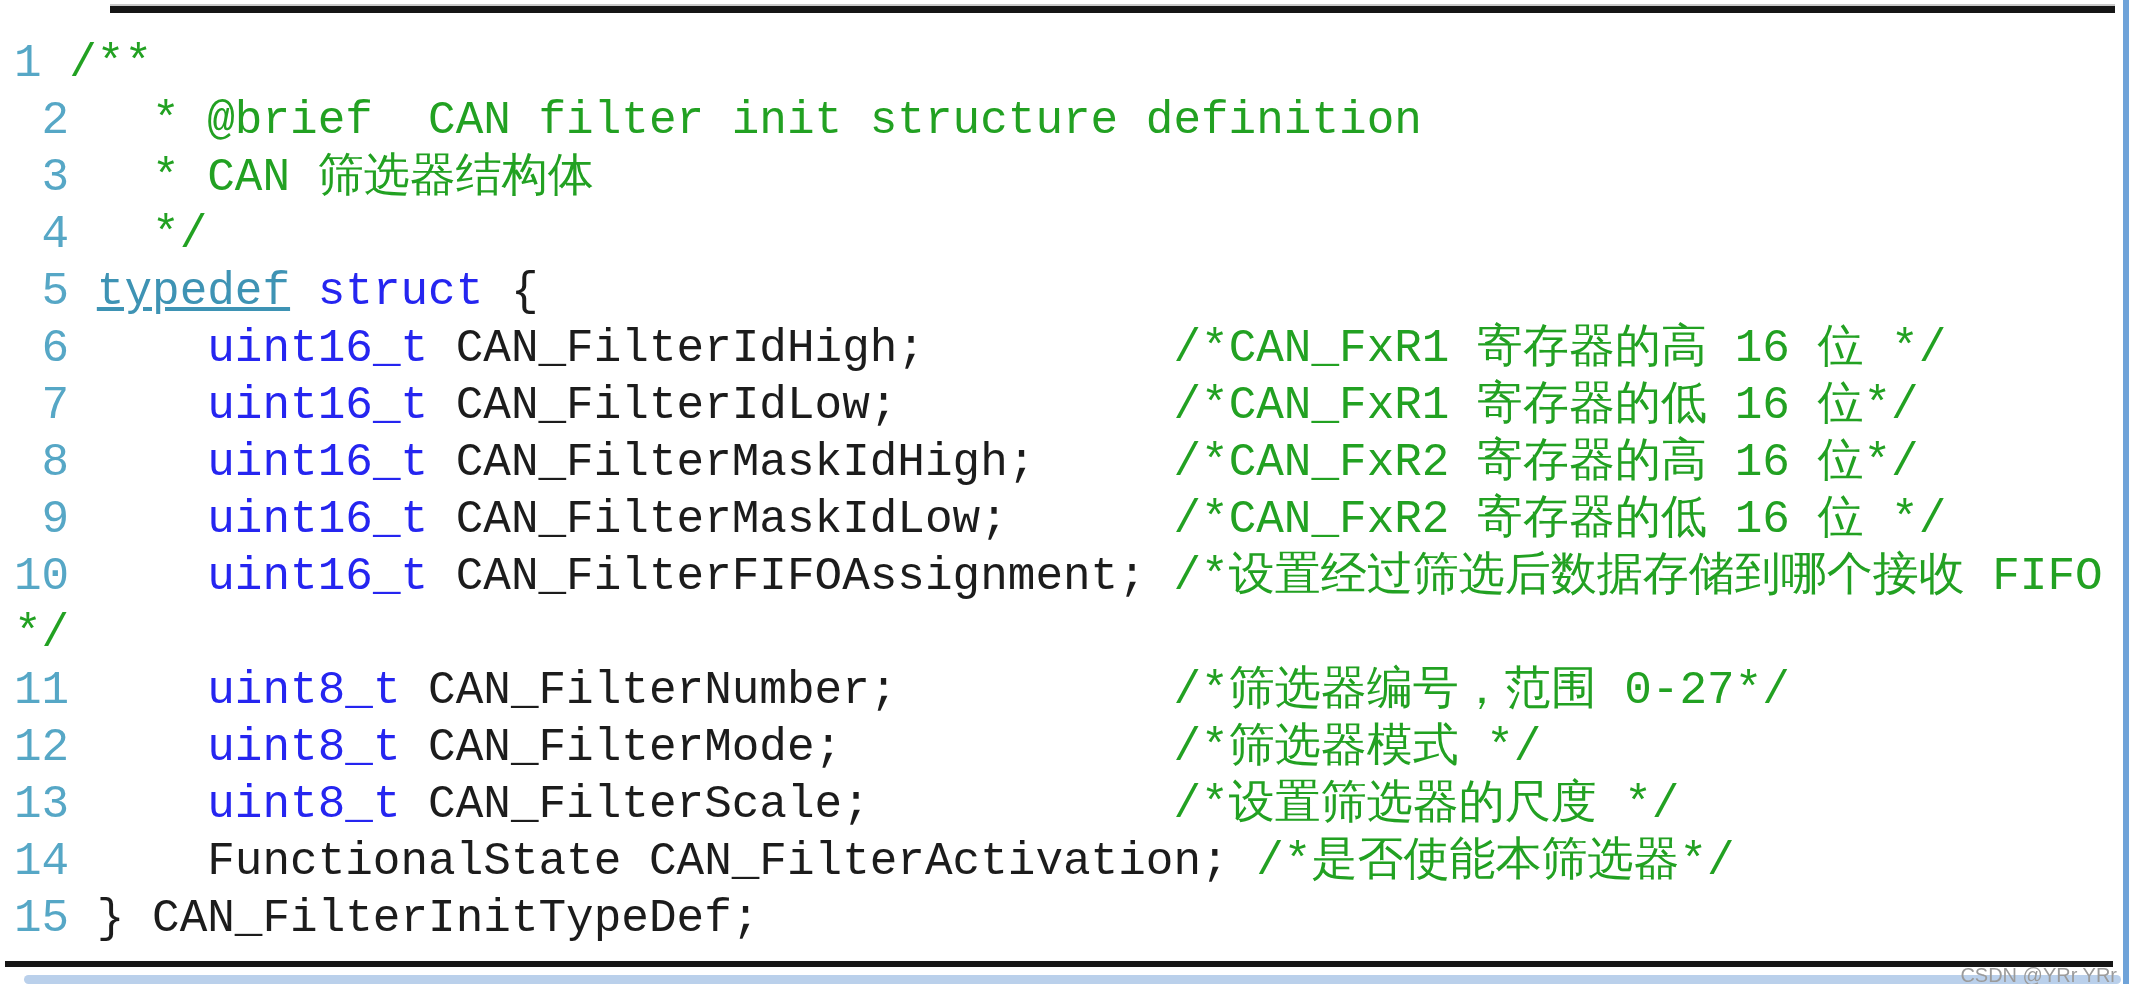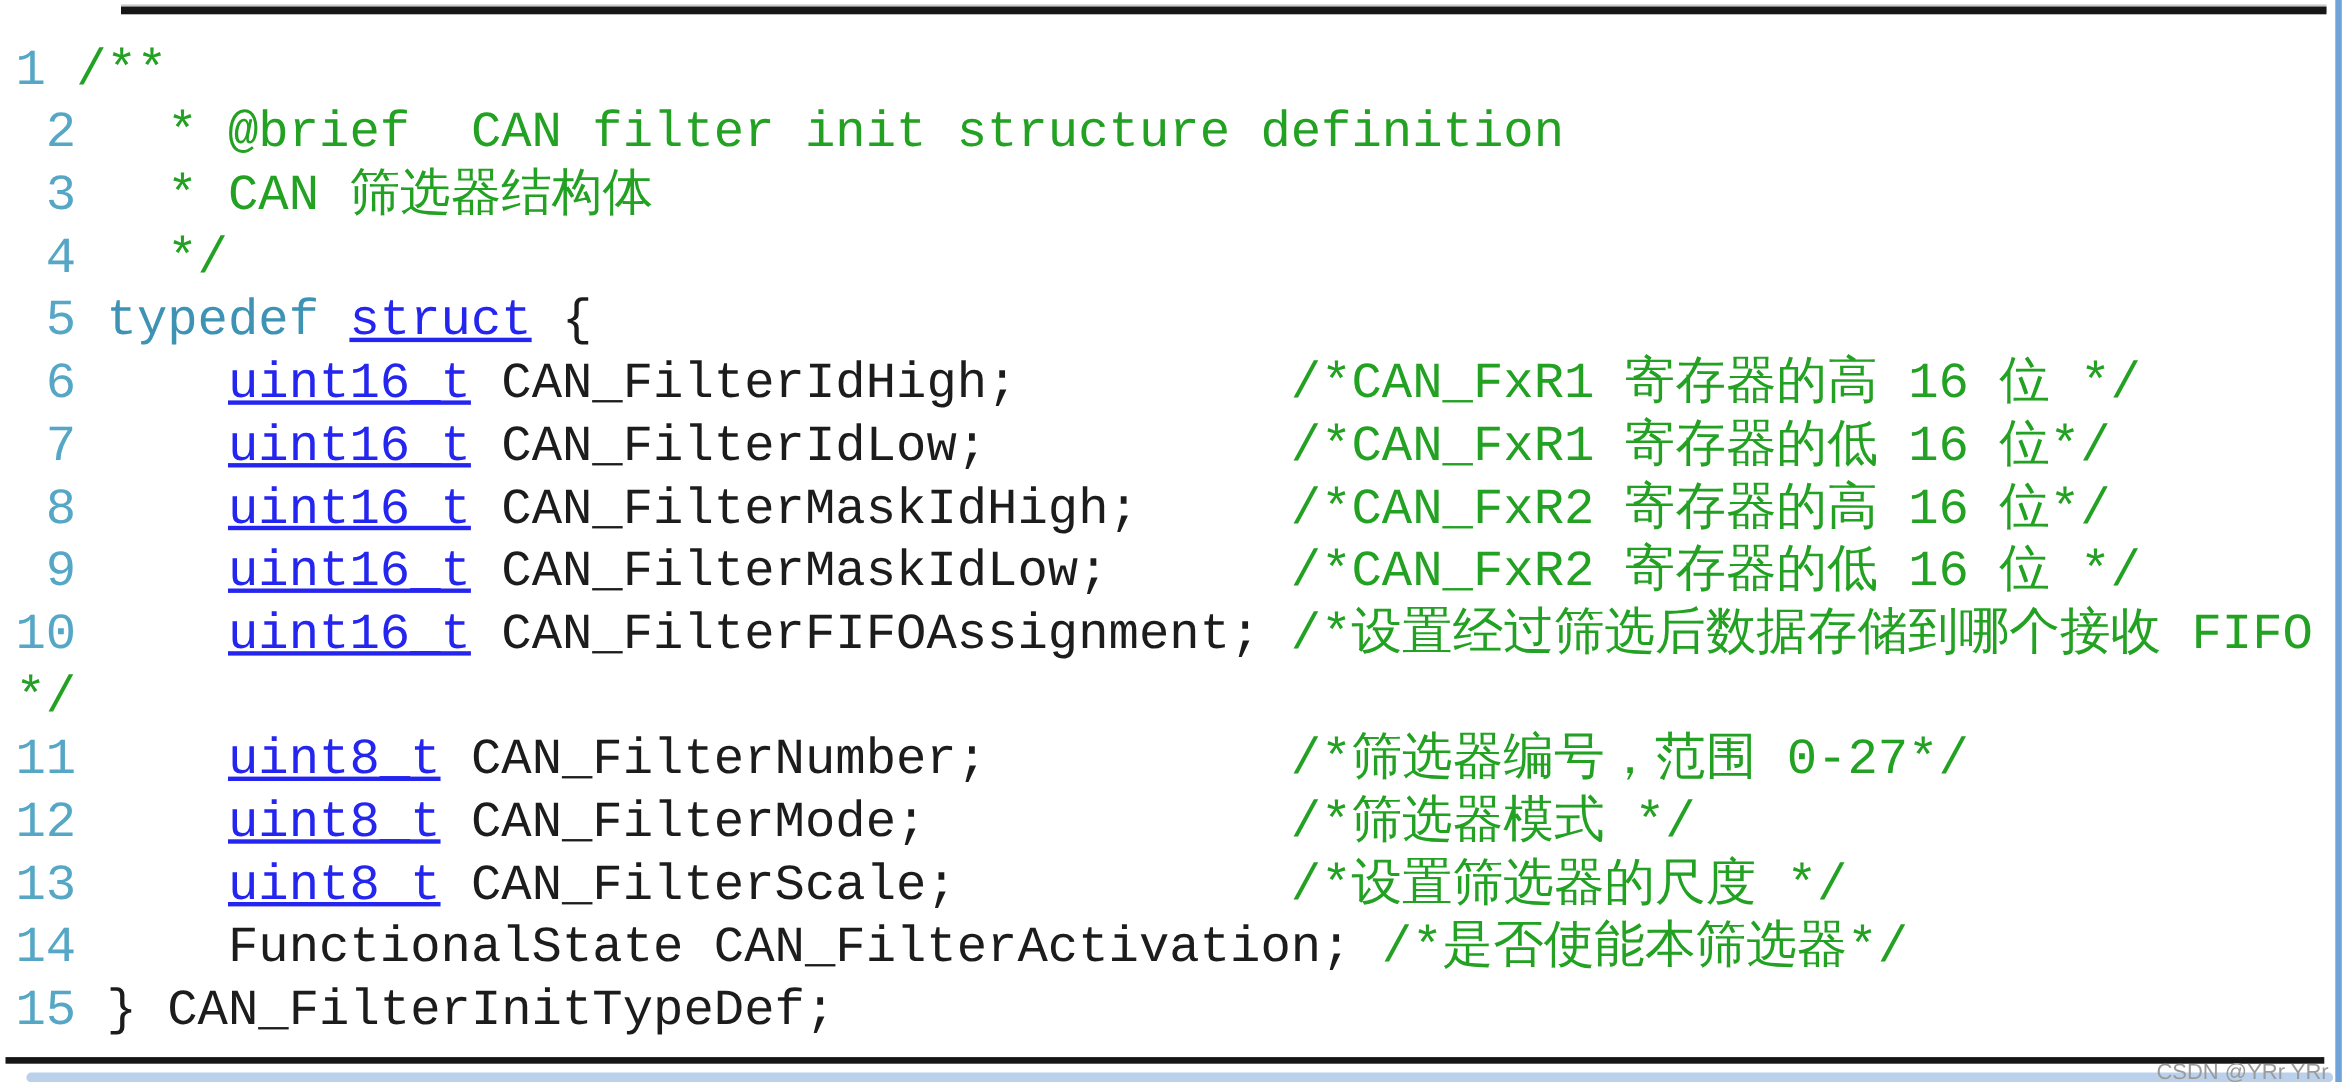--- a/index.html
+++ b/index.html
@@ -14,22 +14,22 @@
   #right-border{position:absolute;top:0;right:0;width:6px;height:984px;background:var(--border,#6fa3d9);}
   #bottom-strip{position:absolute;left:24px;right:8px;bottom:0;height:9px;border-radius:5px;
                 background:var(--strip,#bad0eb);}
 
   #code-block{position:absolute;left:14px;top:36px;margin:0;
               font-family:"Liberation Mono","DejaVu Sans Mono",monospace;
               font-size:46px;line-height:57px;letter-spacing:0;}
   .row{white-space:pre;height:57px;}
   .num{color:var(--num,#56a7c6);}
   .comment{color:var(--comment,#22a122);}
-  .kw{color:var(--kw,#2525f0);text-decoration:underline;}
-  .kw2{color:var(--kw2,#3e93b4);}
+  .kw{color:var(--kw,#2525f0);}
+  .kw2{color:var(--kw2,#3e93b4);text-decoration:underline;}
   .plain{color:var(--plain,#1c1c1c);}
 
   #watermark{position:absolute;right:12px;top:964px;font-size:20px;
              color:var(--watermark,#9b9b9b);letter-spacing:0;}
 </style>
 </head>
 <body>
 
 <div id="frame">
   <div id="top-rule" class="rule"></div>

